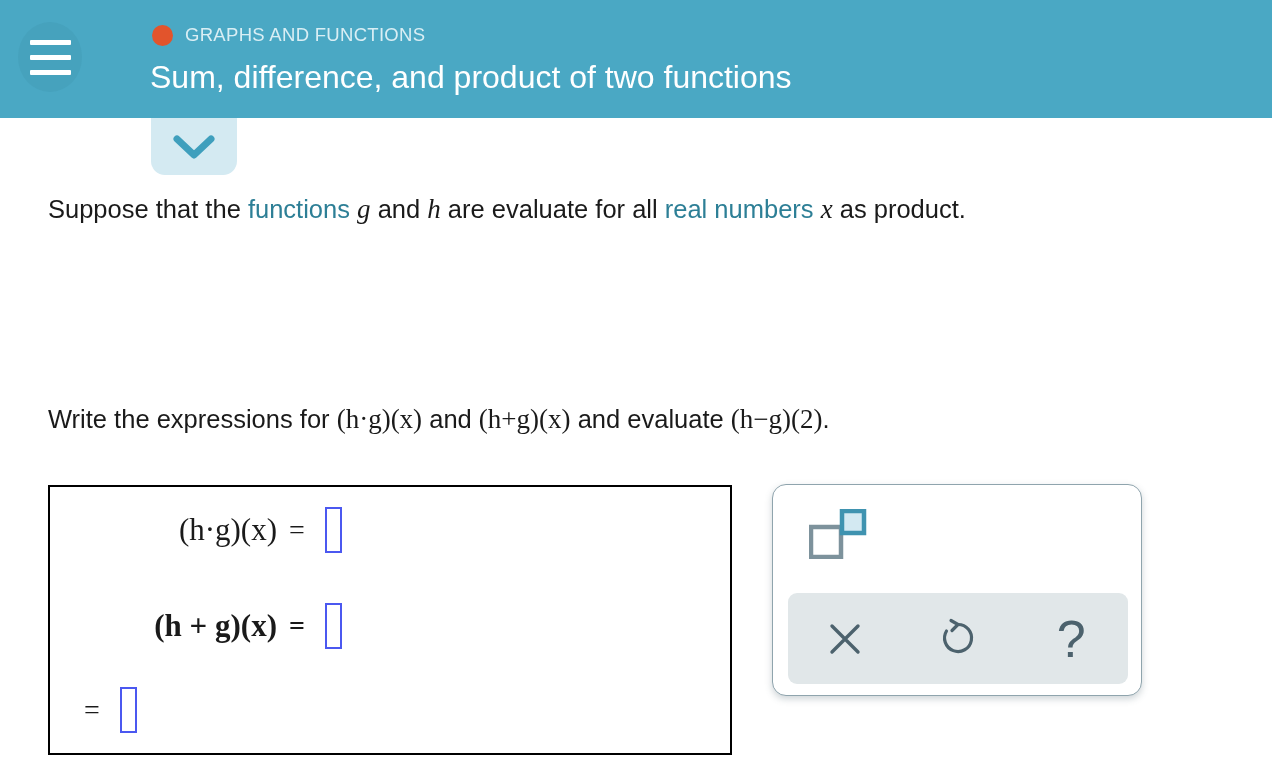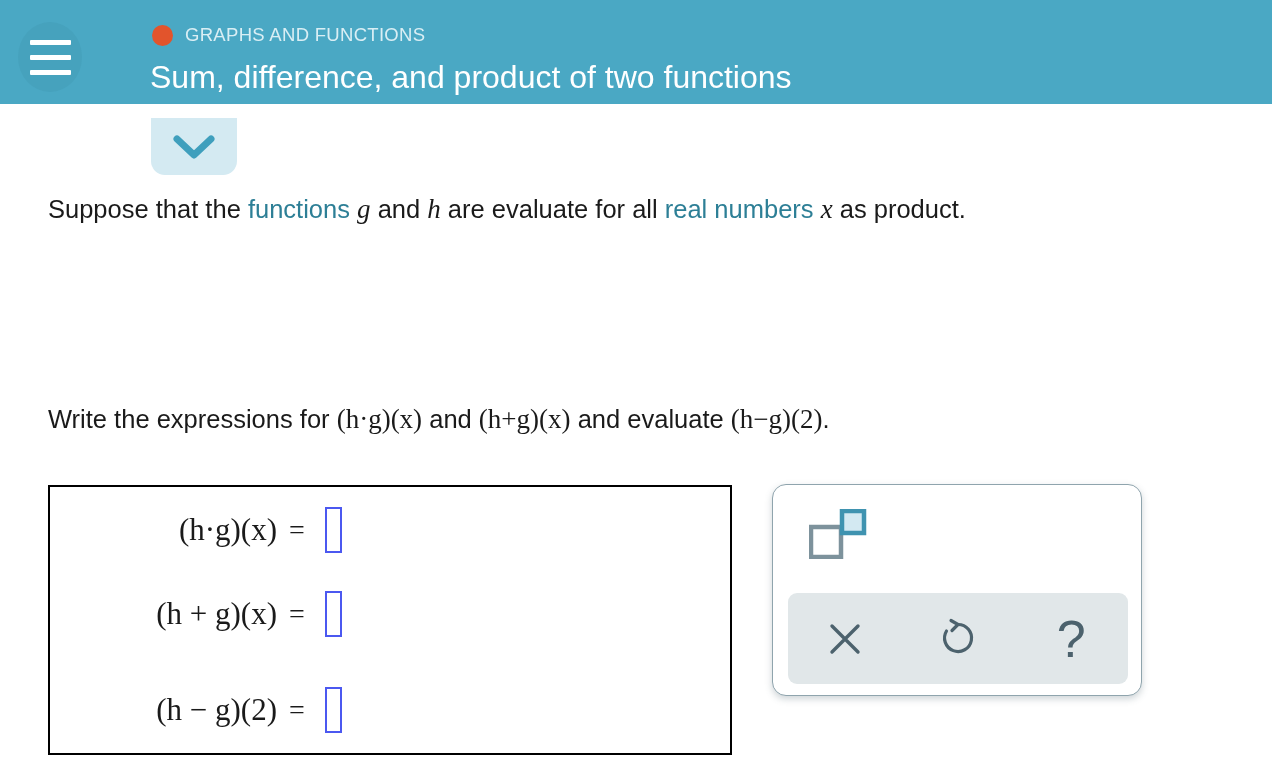--- a/index.html
+++ b/index.html
@@ -13,21 +13,21 @@
     font-family: "Liberation Sans", sans-serif;
     overflow: hidden;
     position: relative;
   }
 
   
   .header {
     position: absolute;
     left: 0; top: 0;
     width: 1272px;
-    height: 104px;
+    height: 118px;
     background: #4aa8c4;
   }
   .menu-button {
     position: absolute;
     left: 18px; top: 22px;
     width: 64px; height: 70px;
     border-radius: 50%;
     background: #46a2bd;
     display: flex;
     flex-direction: column;
@@ -166,21 +166,21 @@
   .ans-input {
     width: 17px;
     height: 46px;
     border: 2px solid #4b58f0;
     background: #ffffff;
     margin-left: 20px;
     box-sizing: border-box;
     cursor: text;
   }
   .eq1 { left: 22px; top: 20px; }
-  .eq2 { left: 22px; top: 104px; }
+  .eq2 { left: 22px; top: 116px; font-weight: bold; }
   .eq3 { left: 22px; top: 200px; }
 
   
   .tool-panel {
     position: absolute;
     left: 772px; top: 484px;
     width: 370px;
     height: 212px;
     background: #ffffff;
     border: 1.5px solid #8fa4ad;
@@ -271,21 +271,20 @@
     <span class="ans-input"></span>
   </div>
 
   <div class="eq-row eq2">
     <span class="expr">(h + g)(x)</span>
     <span class="eqsign">=</span>
     <span class="ans-input"></span>
   </div>
 
   <div class="eq-row eq3">
-    <span class="expr">(h − g)(2)</span>
     <span class="eqsign">=</span>
     <span class="ans-input"></span>
   </div>
 </div>
 
 <div class="tool-panel">
 
   <div class="exp-button">
     <svg width="58" height="50" viewBox="0 0 58 50">
       <rect x="2" y="18" width="30" height="30" fill="#ffffff" stroke="#7d929c" stroke-width="4.5"></rect>

